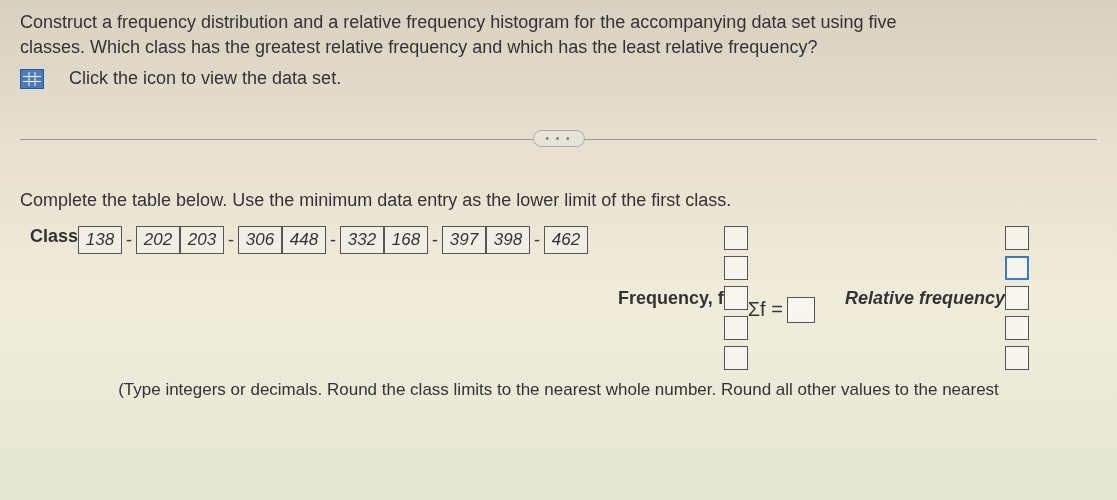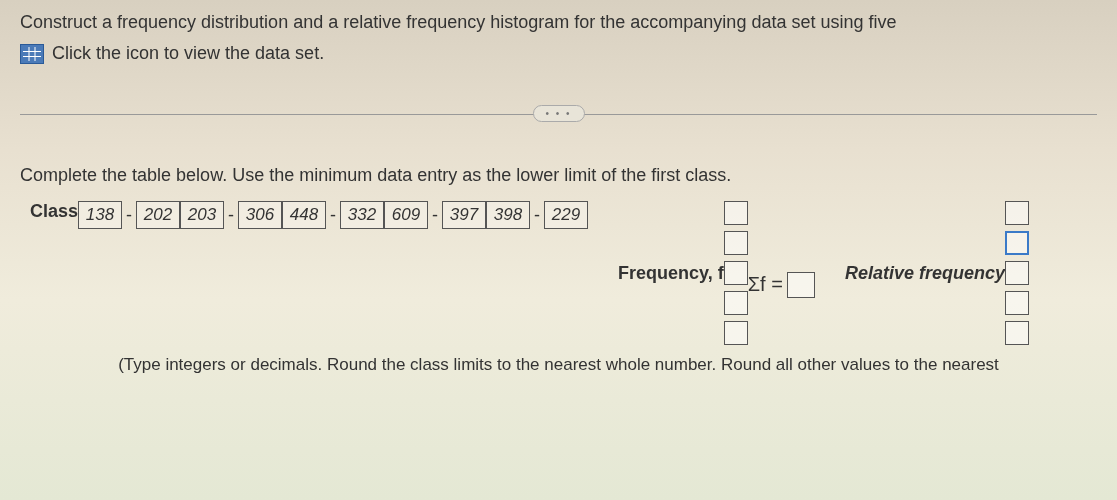--- a/index.html
+++ b/index.html
@@ -18,21 +18,21 @@
       position: relative;
       overflow: hidden;
     }
     .question-text {
       line-height: 1.4;
       margin-bottom: 8px;
     }
     .data-link-row {
       display: flex;
       align-items: center;
-      gap: 8px;
+      gap: 25px;
       margin-top: 4px;
     }
     .data-icon {
       width: 24px;
       height: 20px;
       background: #4a7ab8;
       border: 1px solid #2a5a98;
       display: flex;
       align-items: center;
       justify-content: center;
@@ -147,20 +147,21 @@
       display: flex;
       flex-direction: column;
       align-items: center;
     }
   </style>
 </head>
 <body>
 
 <div class="question-text">
   <span>Construct a frequency distribution and a relative frequency histogram for the accompanying data set using five</span><br>
+  <span>classes. Which class has the greatest relative frequency and which has the least relative frequency?</span>
 </div>
 
 <div class="data-link-row">
   <div class="data-icon">
     <svg viewBox="0 0 18 14">
       <rect x="0" y="0" width="18" height="14" fill="#4a7ab8" stroke="#fff" stroke-width="0"></rect>
       <line x1="0" y1="4.5" x2="18" y2="4.5" stroke="#fff" stroke-width="1"></line>
       <line x1="0" y1="9.5" x2="18" y2="9.5" stroke="#fff" stroke-width="1"></line>
       <line x1="6" y1="0" x2="6" y2="14" stroke="#fff" stroke-width="1"></line>
       <line x1="12" y1="0" x2="12" y2="14" stroke="#fff" stroke-width="1"></line>
@@ -187,28 +188,28 @@
       <div class="class-box">203</div>
       <span class="dash">-</span>
       <div class="class-box">306</div>
     </div>
     <div class="class-row">
       <div class="class-box">448</div>
       <span class="dash">-</span>
       <div class="class-box">332</div>
     </div>
     <div class="class-row">
-      <div class="class-box">609</div>
+      <div class="class-box">168</div>
       <span class="dash">-</span>
       <div class="class-box">397</div>
     </div>
     <div class="class-row">
       <div class="class-box">398</div>
       <span class="dash">-</span>
-      <div class="class-box">229</div>
+      <div class="class-box">462</div>
     </div>
   </div>
 
   <div class="column freq-col">
     <div class="col-header">Frequency, f</div>
     <div class="freq-inputs">
       <div class="input-box"></div>
       <div class="input-box"></div>
       <div class="input-box"></div>
       <div class="input-box"></div>

